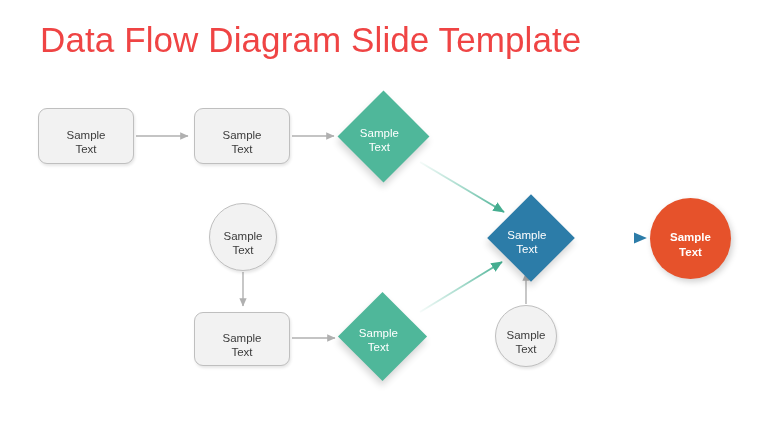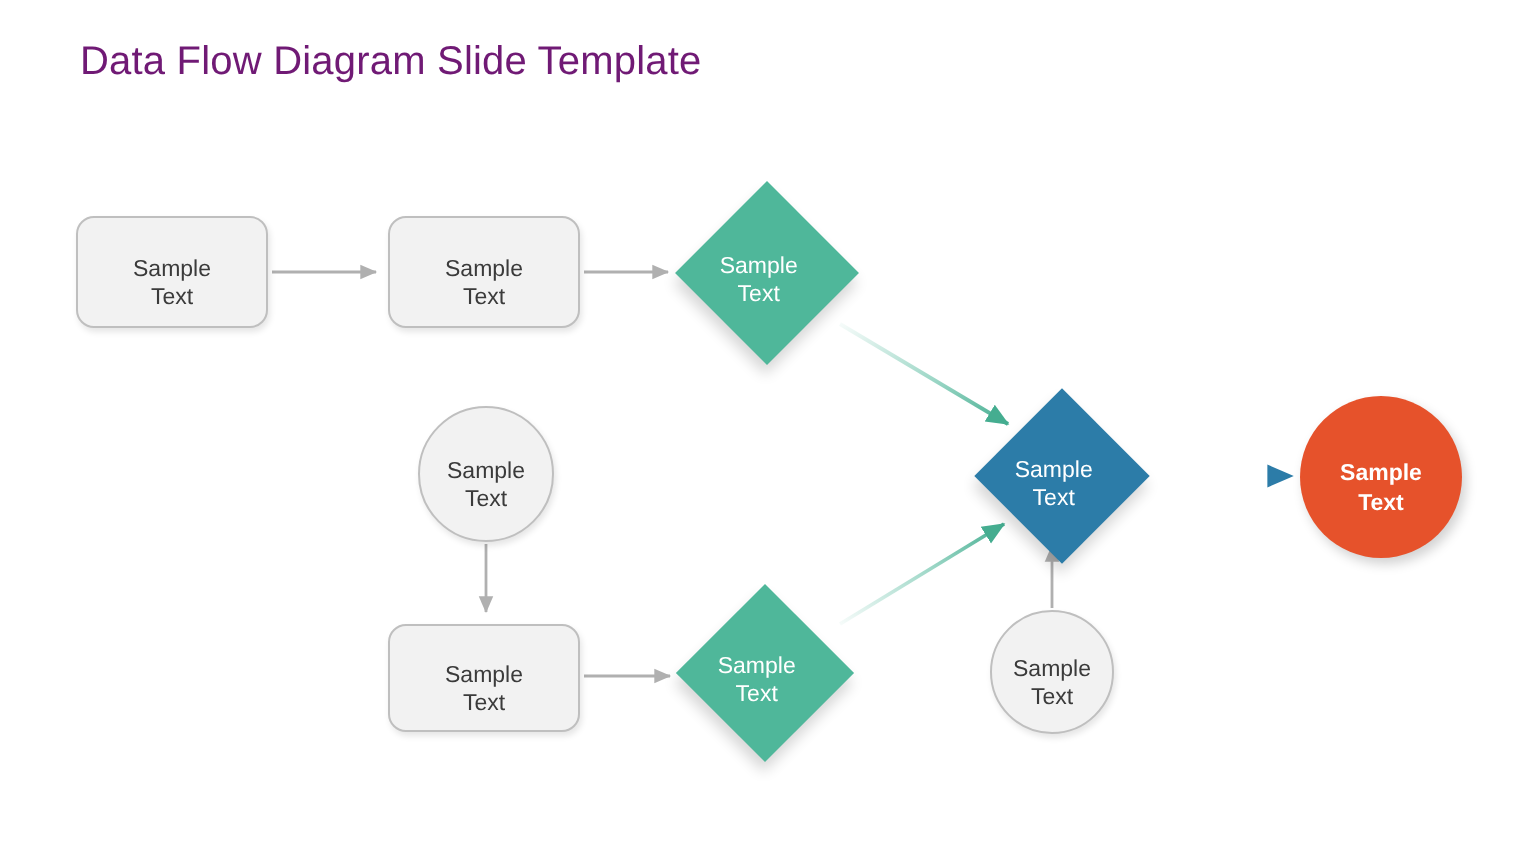--- a/index.html
+++ b/index.html
@@ -14,23 +14,23 @@
     position: relative;
     width: 768px;
     height: 432px;
     background: #ffffff;
     overflow: hidden;
   }
   #slide-title {
     position: absolute;
     left: 40px;
     top: 20px;
-    font-size: 20px;
+    font-size: 35px;
     font-weight: 400;
-    color: #701a75;
+    color: #ef4444;
     letter-spacing: 0.1px;
     white-space: nowrap;
   }
   #canvas {
     position: absolute;
     left: 0;
     top: 0;
     width: 768px;
     height: 432px;
   }

